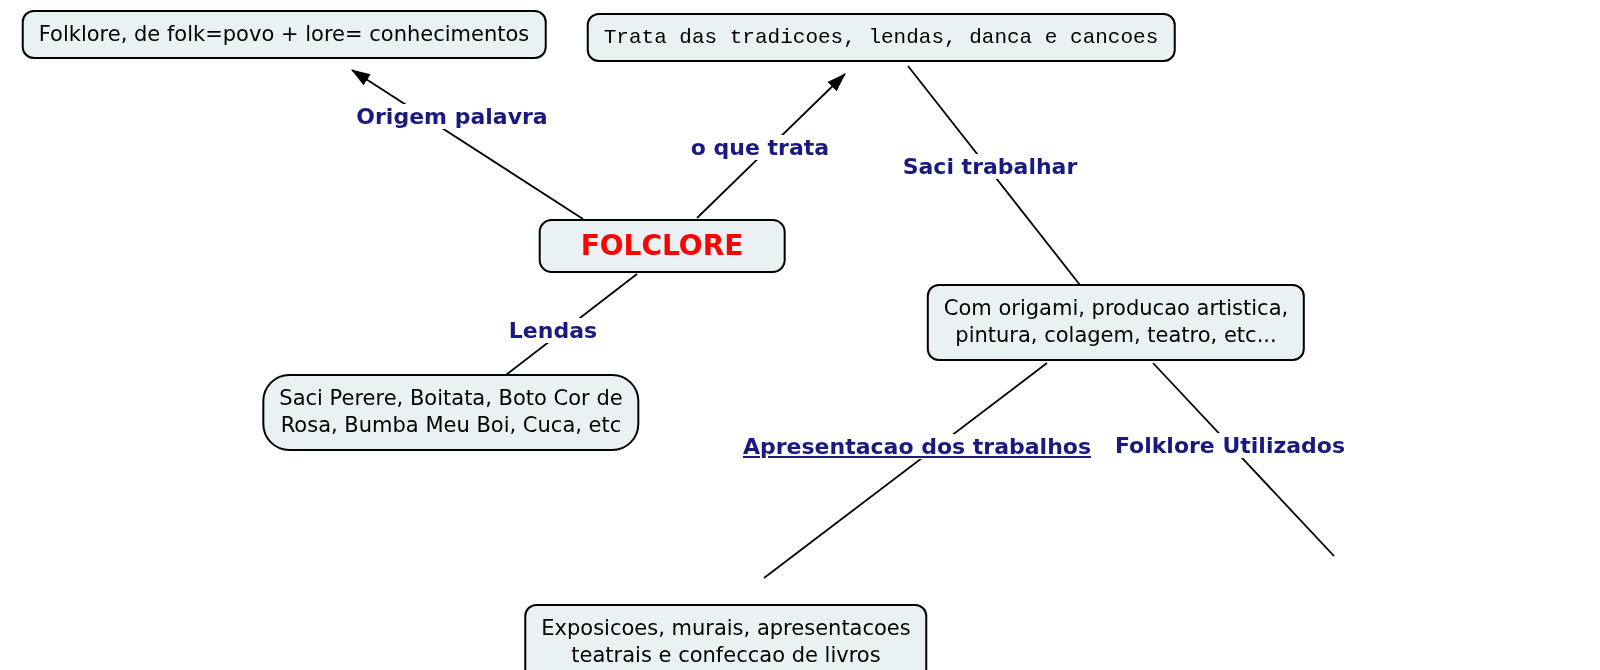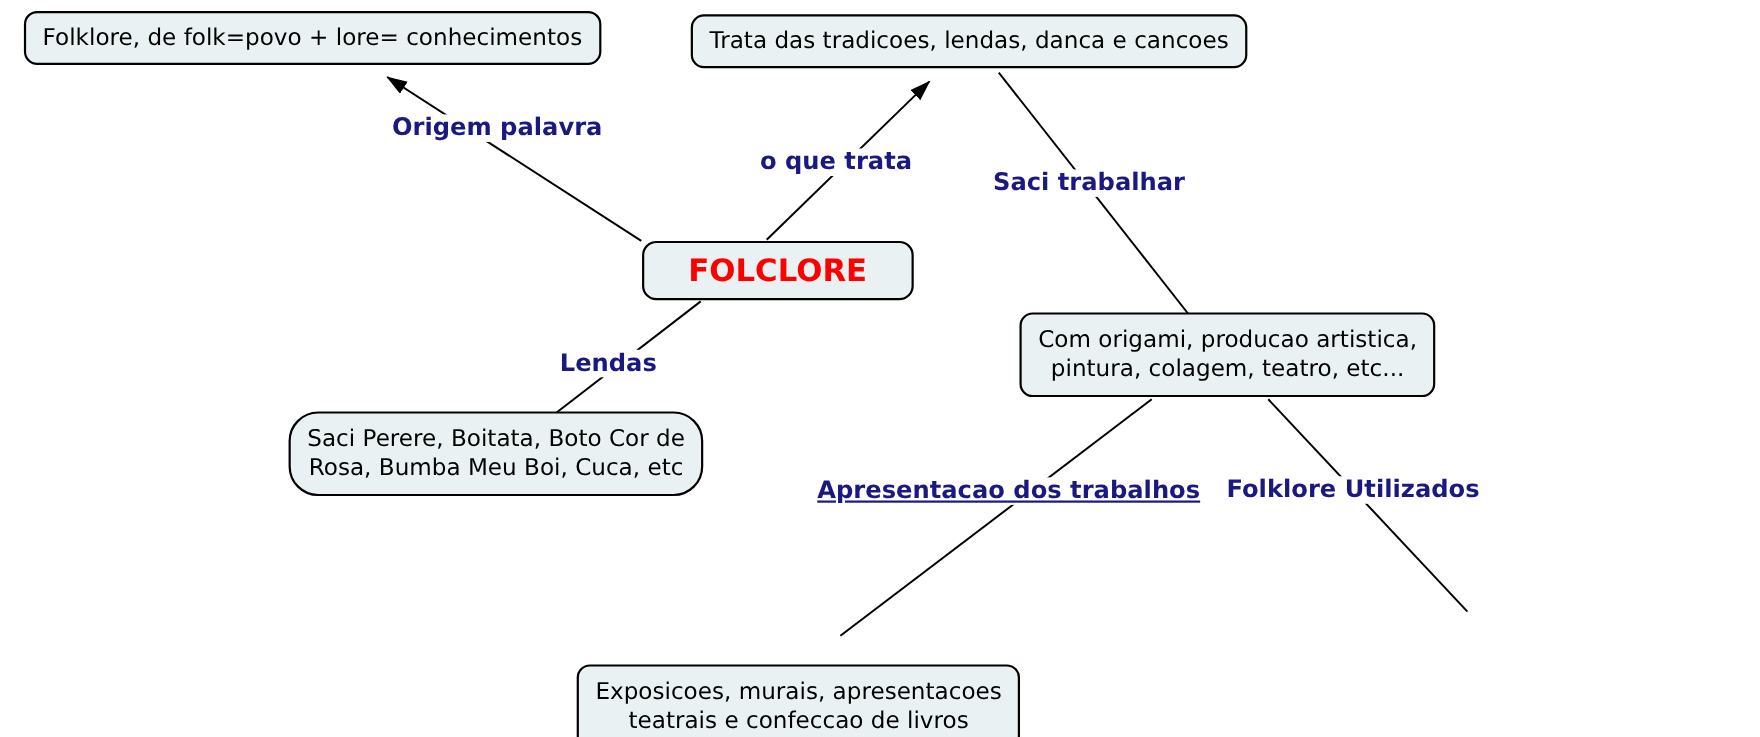--- a/index.html
+++ b/index.html
@@ -43,21 +43,20 @@
     width: max-content;
     max-width: 620px;
   }
   .root-node {
     font-size: 28px;
     font-weight: bold;
     color: var(--root-text, #ff0000);
     padding: 7px 40px;
     border-radius: 13px;
     white-space: nowrap;
-    margin-left: 45px;
   }
   .edge-label {
     position: absolute;
     transform: translateX(-50%);
     font-size: 22px;
     font-weight: bold;
     color: var(--edge-label, #191980);
     background: var(--background, #ffffff);
     padding: 0 3px;
     white-space: nowrap;
@@ -76,21 +75,21 @@
     </defs>
     <line x1="583" y1="219" x2="352" y2="70" marker-end="url(#arrowhead)"></line>
     <line x1="697" y1="218" x2="845" y2="74" marker-end="url(#arrowhead)"></line>
     <line x1="908" y1="66" x2="1080" y2="285"></line>
     <line x1="637" y1="274" x2="506" y2="375"></line>
     <line x1="1047" y1="363" x2="764" y2="578"></line>
     <line x1="1153" y1="363" x2="1334" y2="556"></line>
   </svg>
 
   <div class="node" style="left:284px; top:10px;">Folklore, de folk=povo + lore= conhecimentos</div>
-  <div class="node" style="left:881px; top:13px;">Trata das tradicoes, lendas, danca e cancoes</div>
+  <div class="node" style="left:881px; top:13px;font-family:Liberation Mono, monospace;">Trata das tradicoes, lendas, danca e cancoes</div>
   <div class="node root-node" style="left:662px; top:219px;">FOLCLORE</div>
   <div class="node" style="left:1116px; top:284px;">Com origami, producao artistica,
 pintura, colagem, teatro, etc...</div>
   <div class="node" style="left:451px; top:374px;border-radius:27px;">Saci Perere, Boitata, Boto Cor de
 Rosa, Bumba Meu Boi, Cuca, etc</div>
   <div class="node" style="left:706px; top:604px;margin-left:20px;">Exposicoes, murais, apresentacoes
 teatrais e confeccao de livros</div>
 
   <div class="edge-label" style="left:452px; top:104px;">Origem palavra</div>
   <div class="edge-label" style="left:760px; top:135px;">o que trata</div>

